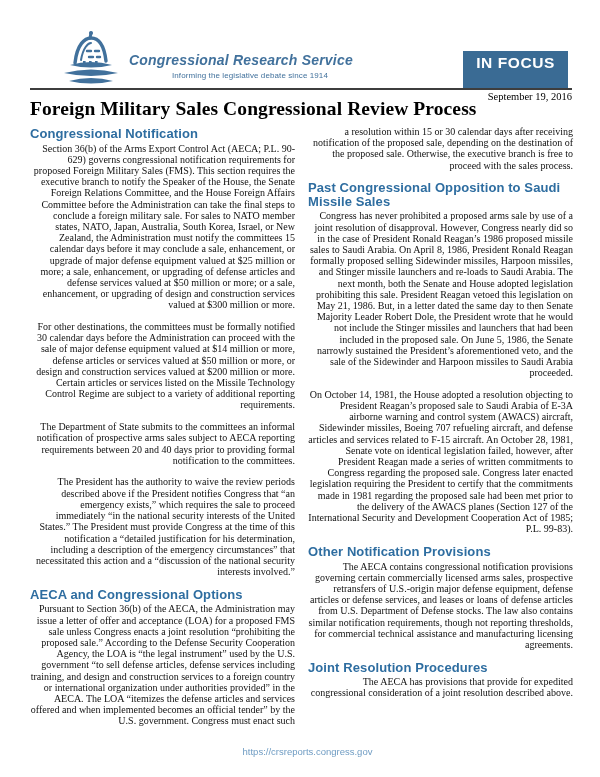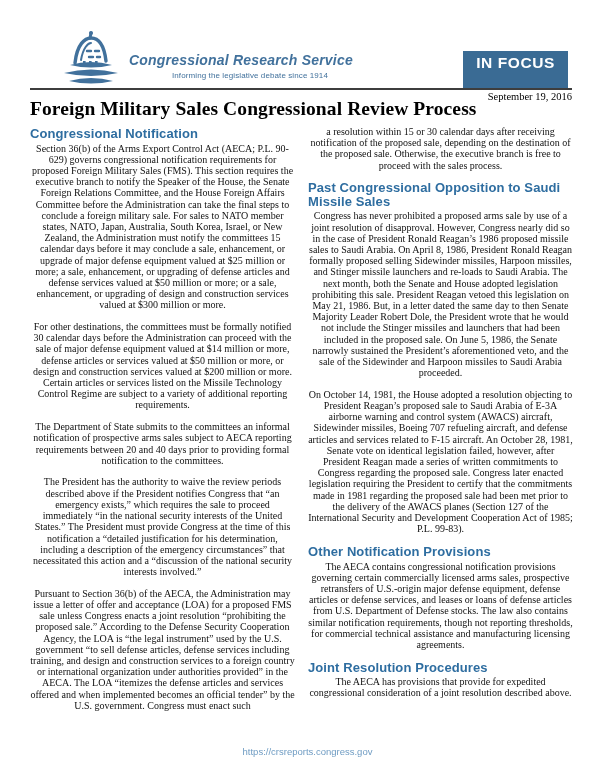--- a/index.html
+++ b/index.html
@@ -33,21 +33,21 @@
   .doc-title{position:absolute;left:30px;top:98px;margin:0;font-size:19.5px;font-weight:bold;
              color:#000;letter-spacing:.1px;}
 
   
   .columns{position:absolute;left:30px;top:126px;width:543px;display:flex;gap:13px;}
   .col{width:265px;}
   .section-heading{font-family:"Liberation Sans",sans-serif;font-weight:bold;font-size:13px;
                    line-height:13.5px;color:var(--heading-blue);margin:7px 0 2px;letter-spacing:.1px;}
   .col .section-heading:first-child{margin-top:1px;}
   .body-para{font-size:10px;line-height:11.2px;color:var(--body-text);margin:0 0 10.5px;
-             text-align:center;}
+             text-align:right;}
 
   
   .footer{position:absolute;left:15px;right:0;top:741px;text-align:center;}
   .footer-url{font-family:"Liberation Sans",sans-serif;font-size:9.5px;color:var(--footer-link);
               text-decoration:none;}
 </style>
 </head>
 <body>
 
 <div class="page">
@@ -84,20 +84,21 @@
   <div class="date">September 19, 2016</div>
   <h1 class="doc-title">Foreign Military Sales Congressional Review Process</h1>
 
   <main class="columns">
     <section class="col">
         <h2 class="section-heading">Congressional Notification</h2>
         <p class="body-para">Section 36(b) of the Arms Export Control Act (AECA; P.L. 90-629) governs congressional notification requirements for proposed Foreign Military Sales (FMS). This section requires the executive branch to notify the Speaker of the House, the Senate Foreign Relations Committee, and the House Foreign Affairs Committee before the Administration can take the final steps to conclude a foreign military sale. For sales to NATO member states, NATO, Japan, Australia, South Korea, Israel, or New Zealand, the Administration must notify the committees 15 calendar days before it may conclude a sale, enhancement, or upgrade of major defense equipment valued at $25 million or more; a sale, enhancement, or upgrading of defense articles and defense services valued at $50 million or more; or a sale, enhancement, or upgrading of design and construction services valued at $300 million or more.</p>
         <p class="body-para">For other destinations, the committees must be formally notified 30 calendar days before the Administration can proceed with the sale of major defense equipment valued at $14 million or more, defense articles or services valued at $50 million or more, or design and construction services valued at $200 million or more. Certain articles or services listed on the Missile Technology Control Regime are subject to a variety of additional reporting requirements.</p>
         <p class="body-para">The Department of State submits to the committees an informal notification of prospective arms sales subject to AECA reporting requirements between 20 and 40 days prior to providing formal notification to the committees.</p>
         <p class="body-para">The President has the authority to waive the review periods described above if the President notifies Congress that “an emergency exists,” which requires the sale to proceed immediately “in the national security interests of the United States.” The President must provide Congress at the time of this notification a “detailed justification for his determination, including a description of the emergency circumstances” that necessitated this action and a “discussion of the national security interests involved.”</p>
+        <h2 class="section-heading">AECA and Congressional Options</h2>
         <p class="body-para">Pursuant to Section 36(b) of the AECA, the Administration may issue a letter of offer and acceptance (LOA) for a proposed FMS sale unless Congress enacts a joint resolution “prohibiting the proposed sale.” According to the Defense Security Cooperation Agency, the LOA is “the legal instrument” used by the U.S. government “to sell defense articles, defense services including training, and design and construction services to a foreign country or international organization under authorities provided” in the AECA. The LOA “itemizes the defense articles and services offered and when implemented becomes an official tender” by the U.S. government. Congress must enact such</p>
       </section>
     <section class="col">
         <p class="body-para">a resolution within 15 or 30 calendar days after receiving notification of the proposed sale, depending on the destination of the proposed sale. Otherwise, the executive branch is free to proceed with the sales process.</p>
         <h2 class="section-heading">Past Congressional Opposition to Saudi Missile Sales</h2>
         <p class="body-para">Congress has never prohibited a proposed arms sale by use of a joint resolution of disapproval. However, Congress nearly did so in the case of President Ronald Reagan’s 1986 proposed missile sales to Saudi Arabia. On April 8, 1986, President Ronald Reagan formally proposed selling Sidewinder missiles, Harpoon missiles, and Stinger missile launchers and re-loads to Saudi Arabia. The next month, both the Senate and House adopted legislation prohibiting this sale. President Reagan vetoed this legislation on May 21, 1986. But, in a letter dated the same day to then Senate Majority Leader Robert Dole, the President wrote that he would not include the Stinger missiles and launchers that had been included in the proposed sale. On June 5, 1986, the Senate narrowly sustained the President’s aforementioned veto, and the sale of the Sidewinder and Harpoon missiles to Saudi Arabia proceeded.</p>
         <p class="body-para">On October 14, 1981, the House adopted a resolution objecting to President Reagan’s proposed sale to Saudi Arabia of E-3A airborne warning and control system (AWACS) aircraft, Sidewinder missiles, Boeing 707 refueling aircraft, and defense articles and services related to F-15 aircraft. An October 28, 1981, Senate vote on identical legislation failed, however, after President Reagan made a series of written commitments to Congress regarding the proposed sale. Congress later enacted legislation requiring the President to certify that the commitments made in 1981 regarding the proposed sale had been met prior to the delivery of the AWACS planes (Section 127 of the International Security and Development Cooperation Act of 1985; P.L. 99-83).</p>
         <h2 class="section-heading">Other Notification Provisions</h2>
         <p class="body-para">The AECA contains congressional notification provisions governing certain commercially licensed arms sales, prospective retransfers of U.S.-origin major defense equipment, defense articles or defense services, and leases or loans of defense articles from U.S. Department of Defense stocks. The law also contains similar notification requirements, though not reporting thresholds, for commercial technical assistance and manufacturing licensing agreements.</p>
         <h2 class="section-heading">Joint Resolution Procedures</h2>

